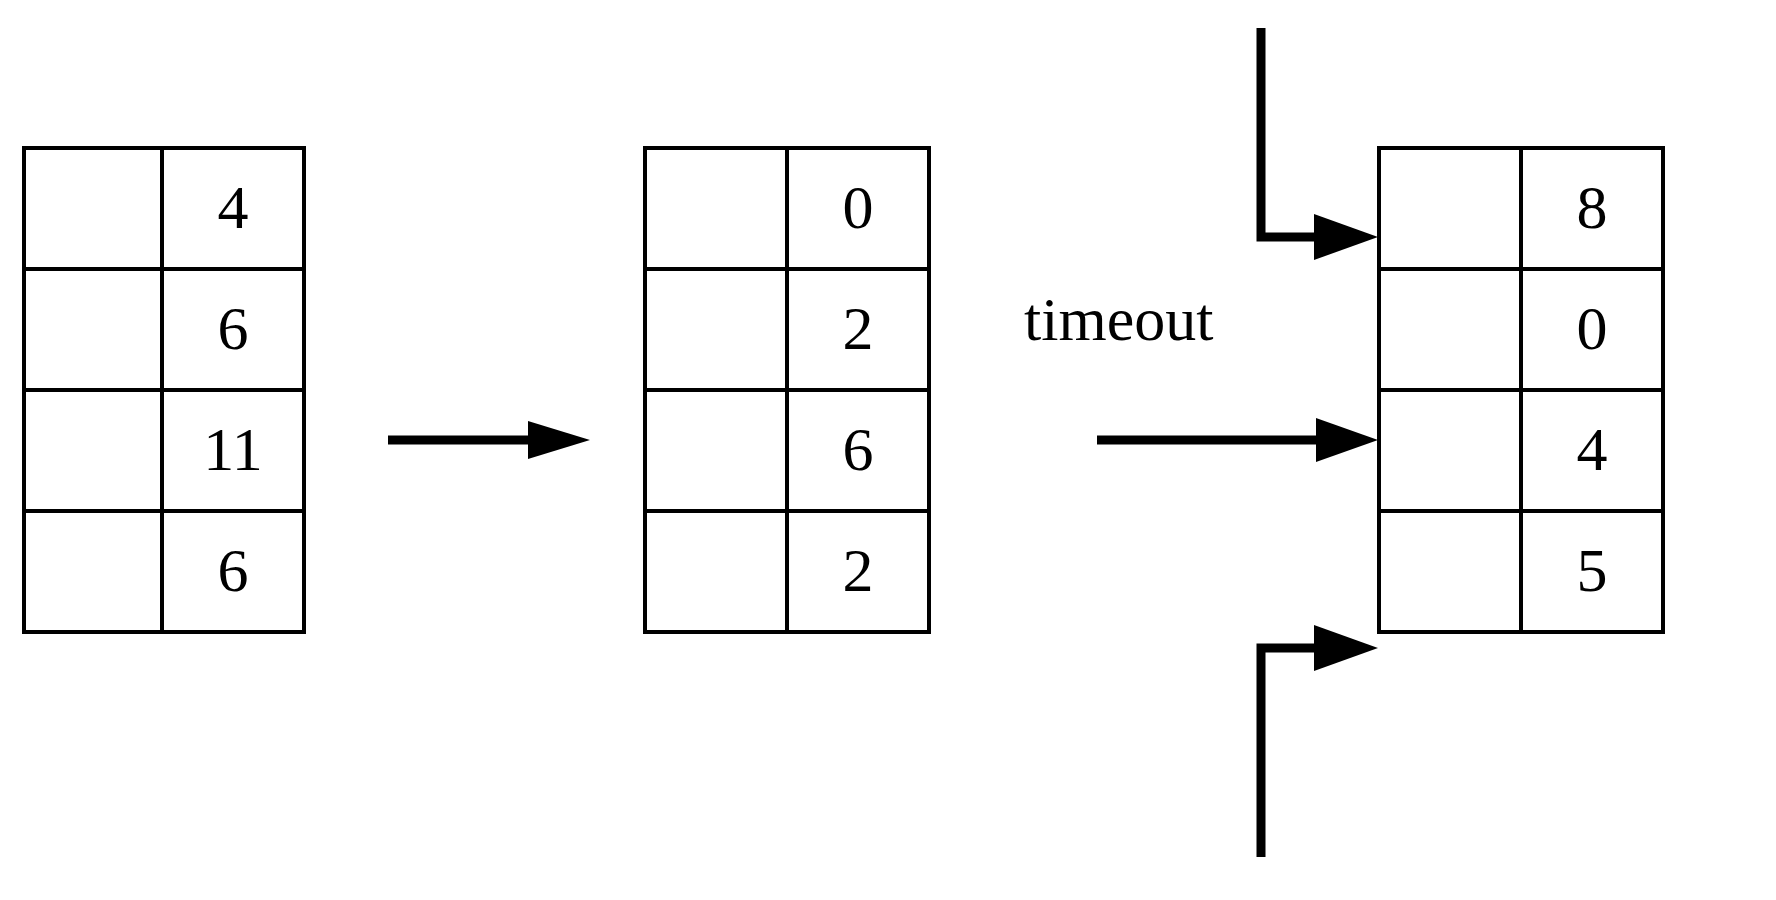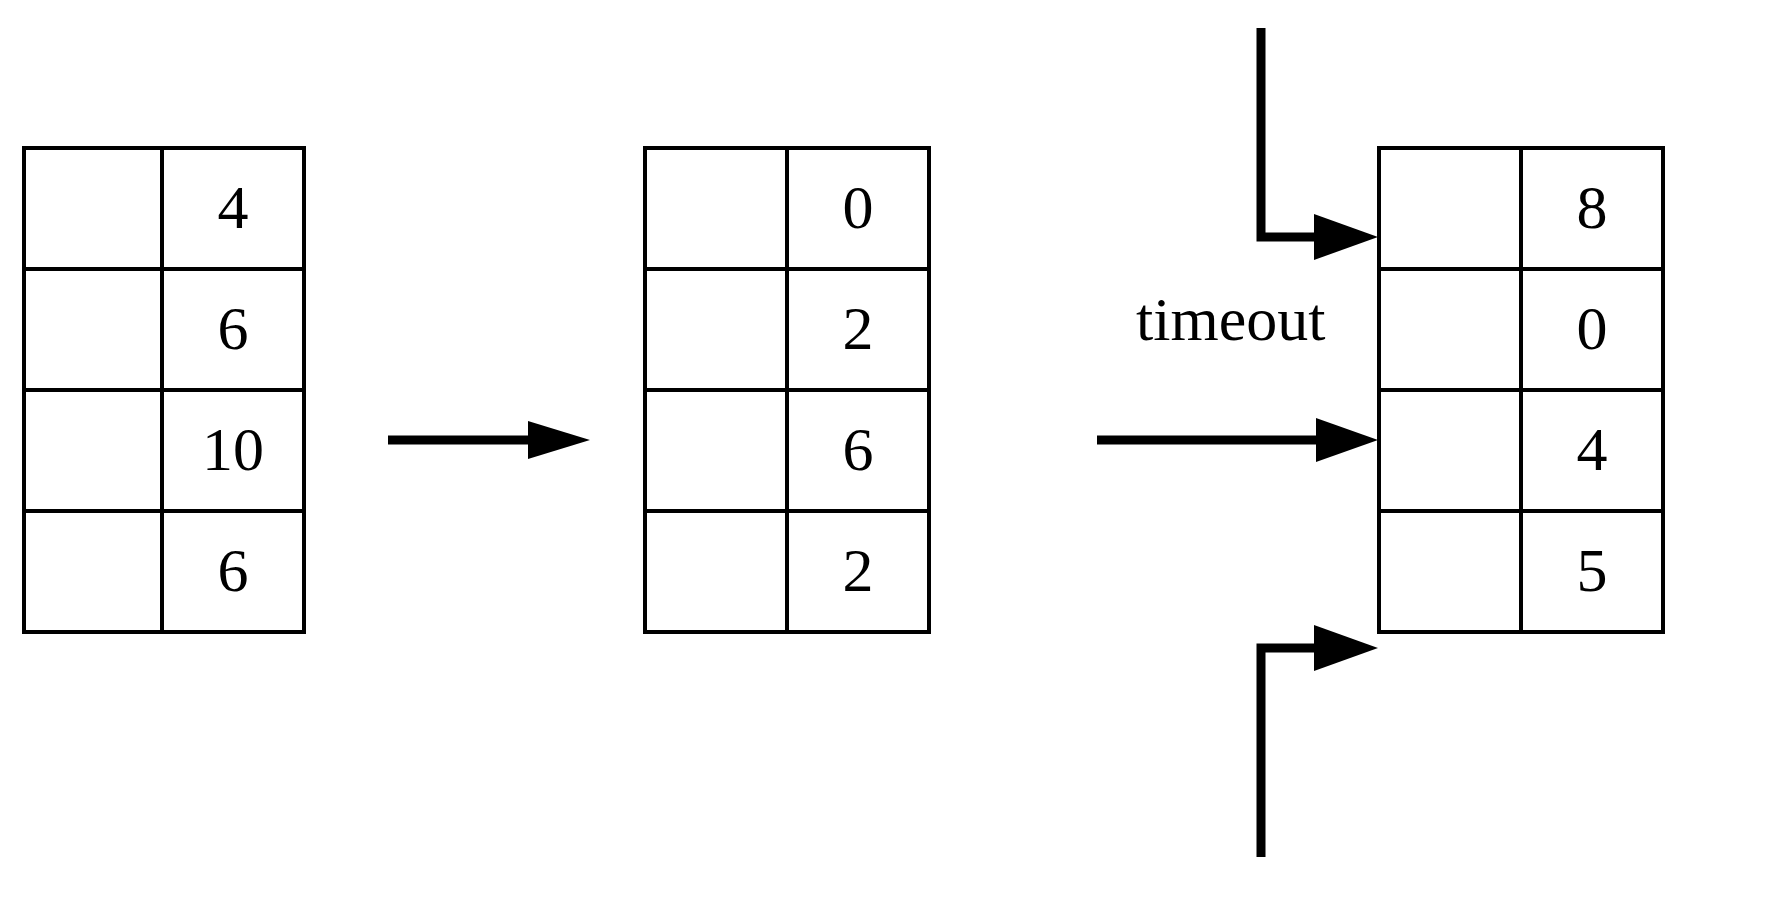--- a/index.html
+++ b/index.html
@@ -81,21 +81,21 @@
     <div class="table-row">
       <div class="cell-left" style="width:138px;"></div>
       <div class="cell-right">4</div>
     </div>
     <div class="table-row">
       <div class="cell-left" style="width:138px;"></div>
       <div class="cell-right">6</div>
     </div>
     <div class="table-row">
       <div class="cell-left" style="width:138px;"></div>
-      <div class="cell-right">10</div>
+      <div class="cell-right">11</div>
     </div>
     <div class="table-row">
       <div class="cell-left" style="width:138px;"></div>
       <div class="cell-right">6</div>
     </div>
   </div>
 
   <div class="table-block" style="left:643px; top:146px; width:288px; height:488px;">
     <div class="table-row">
       <div class="cell-left" style="width:142px;"></div>
@@ -150,15 +150,15 @@
       <path d="M 1261 28 L 1261 237 L 1326 237" fill="none" stroke="#000000" stroke-width="9"></path>
       <polygon points="1314,214 1378,237 1314,260" fill="#000000"></polygon>
     </g>
 
     <g>
       <path d="M 1261 857 L 1261 648 L 1326 648" fill="none" stroke="#000000" stroke-width="9"></path>
       <polygon points="1314,625 1378,648 1314,671" fill="#000000"></polygon>
     </g>
   </svg>
 
-  <div class="edge-label" style="left:1136px; top:288px;">timeout</div>
+  <div class="edge-label" style="left:1024px; top:288px;">timeout</div>
 
 </div>
 
 </body></html>

